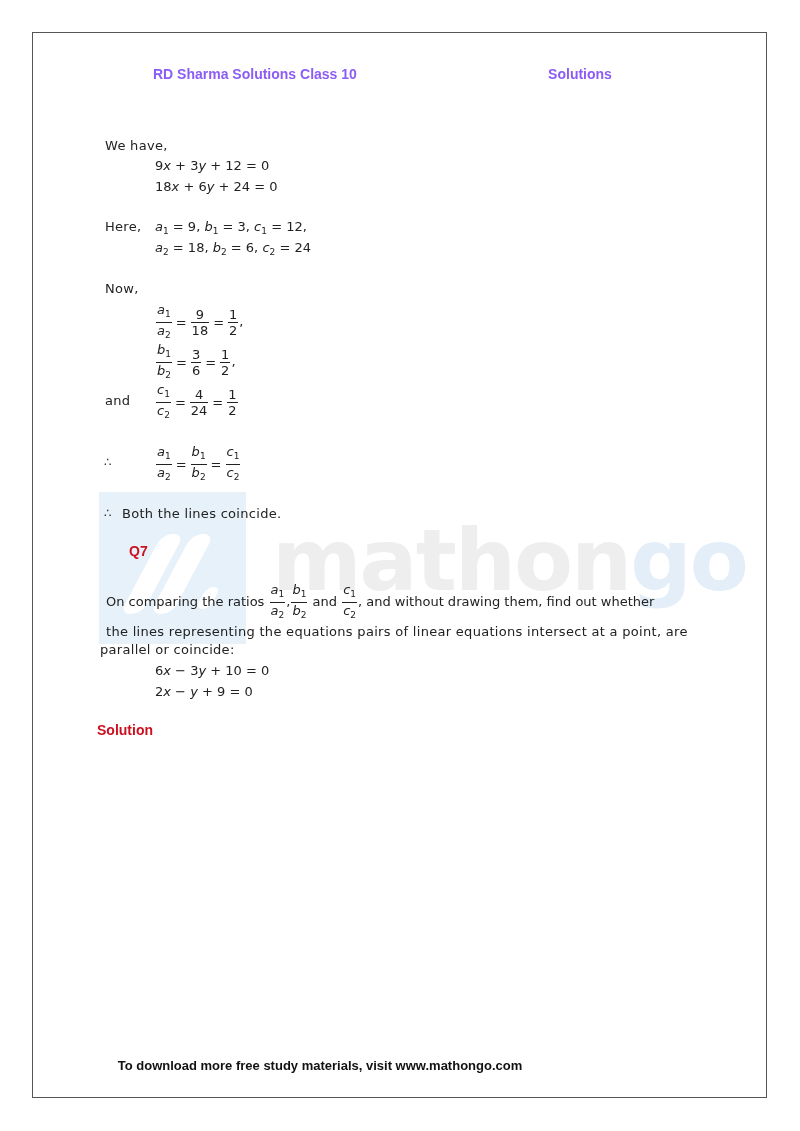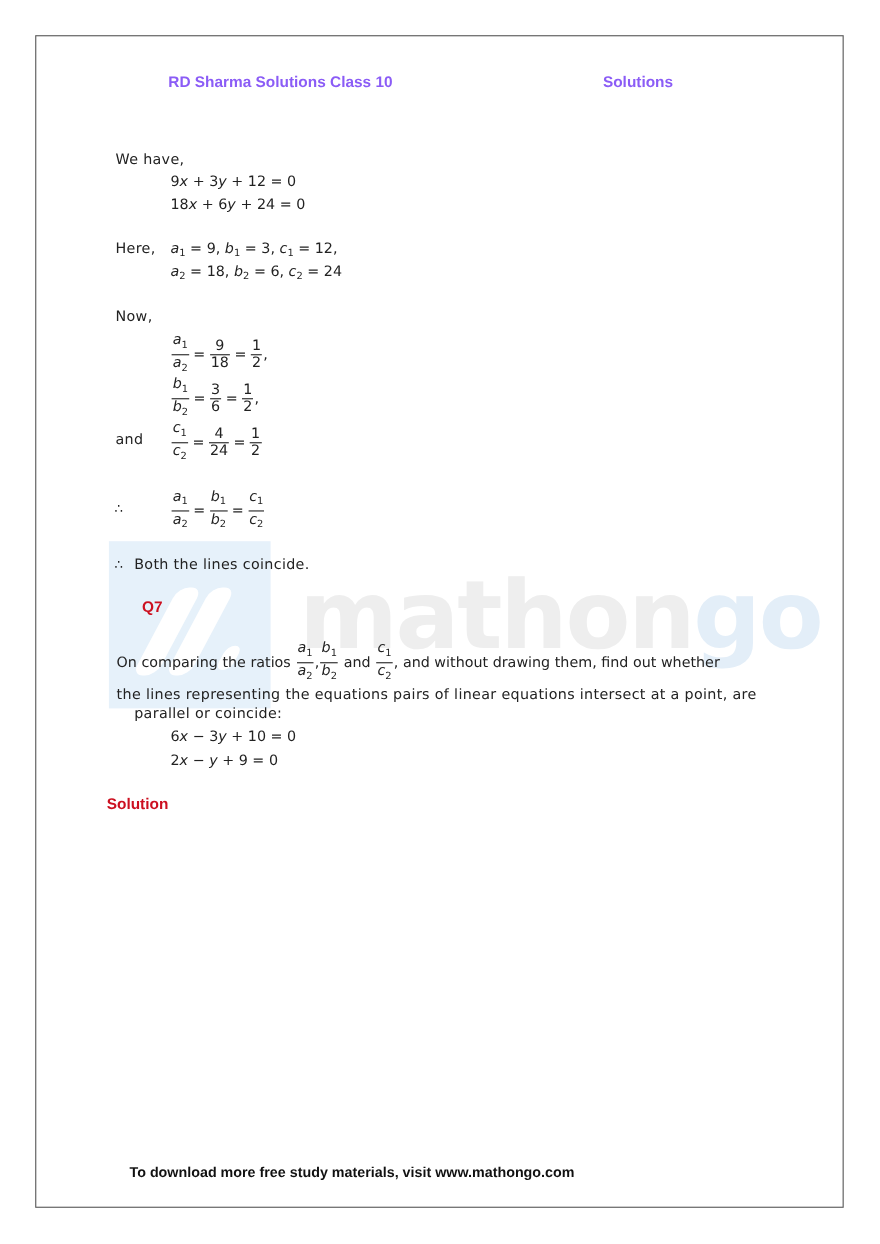--- a/index.html
+++ b/index.html
@@ -85,19 +85,19 @@
 
 <div class="red" style="left:97px; top:543px;margin-left:32px;">Q7</div>
 
 <div class="eq" style="left:106px; top:582px;">
   <span>On comparing the ratios</span>
   <span class="frac"><span class="num"><i>a</i><sub>1</sub></span><span class="den"><i>a</i><sub>2</sub></span></span>,<span class="frac"><span class="num"><i>b</i><sub>1</sub></span><span class="den"><i>b</i><sub>2</sub></span></span>
   <span>and</span>
   <span class="frac"><span class="num"><i>c</i><sub>1</sub></span><span class="den"><i>c</i><sub>2</sub></span></span><span>, and without drawing them, find out whether</span>
 </div>
 <div class="t" style="left:106px; top:624px;">the lines representing the equations pairs of linear equations intersect at a point, are</div>
-<div class="t" style="left:122px; top:642px;">parallel or coincide:</div>
+<div class="t" style="left:100px; top:642px;">parallel or coincide:</div>
 <div class="eq" style="left:155px; top:663px;">6<i>x</i> − 3<i>y</i> + 10 = 0</div>
 <div class="eq" style="left:155px; top:684px;">2<i>x</i> − <i>y</i> + 9 = 0</div>
 
 <div class="red" style="left:97px; top:722px;">Solution</div>
 
 <div class="footer">To download more free study materials, visit www.mathongo.com</div>
 
 </body></html>

